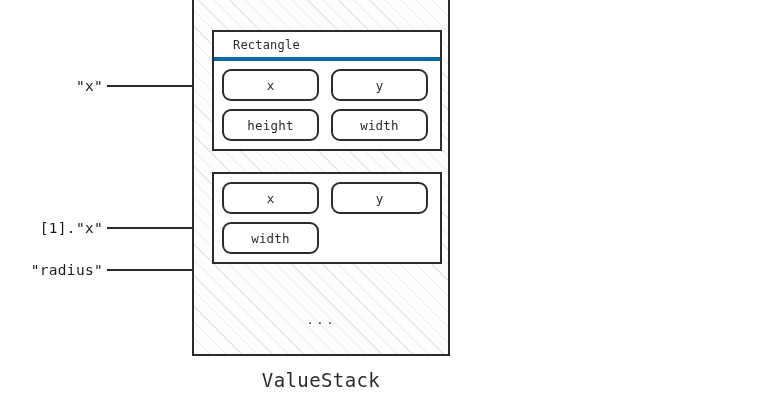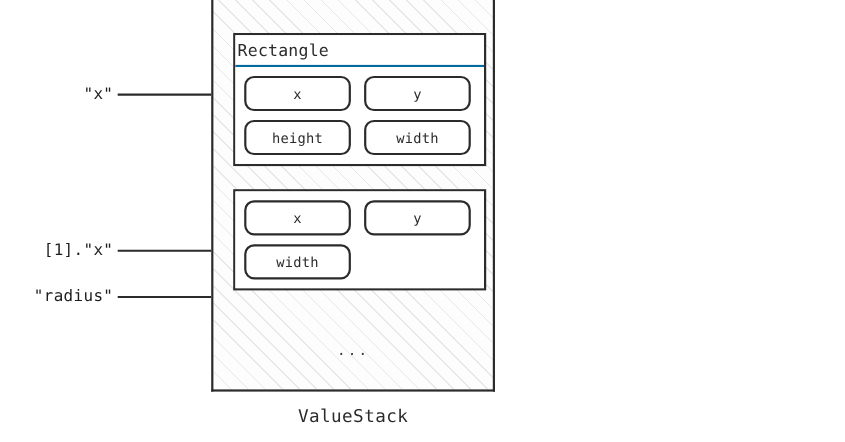--- a/index.html
+++ b/index.html
@@ -41,25 +41,25 @@
   
   .frame {
     position: absolute;
     box-sizing: border-box;
     border: 2px solid #2b2b2b;
     background: #ffffff;
   }
   .frame-header {
     box-sizing: border-box;
     height: 29px;
-    border-bottom: 2px solid #0369a1;
+    border-bottom: 4px solid #0369a1;
     display: flex;
     align-items: center;
-    padding-left: 2px;
-    font-size: 15px;
+    padding-left: 19px;
+    font-size: 12px;
     color: #2b2b2b;
     letter-spacing: 0.2px;
     background: #ffffff;
   }
   .frame-body {
     box-sizing: border-box;
     padding: 8px 8px 8px 8px;
     display: flex;
     flex-direction: column;
     gap: 8px;
@@ -102,21 +102,21 @@
     letter-spacing: 2px;
   }
 
   
   .caption {
     position: absolute;
     left: 192px;
     top: 369px;
     width: 258px;
     text-align: center;
-    font-size: 16px;
+    font-size: 19px;
     color: #2b2b2b;
     letter-spacing: 0.4px;
   }
 
   
   .annotation-label {
     position: absolute;
     text-align: right;
     font-size: 14.5px;
     color: #1d1d1d;

